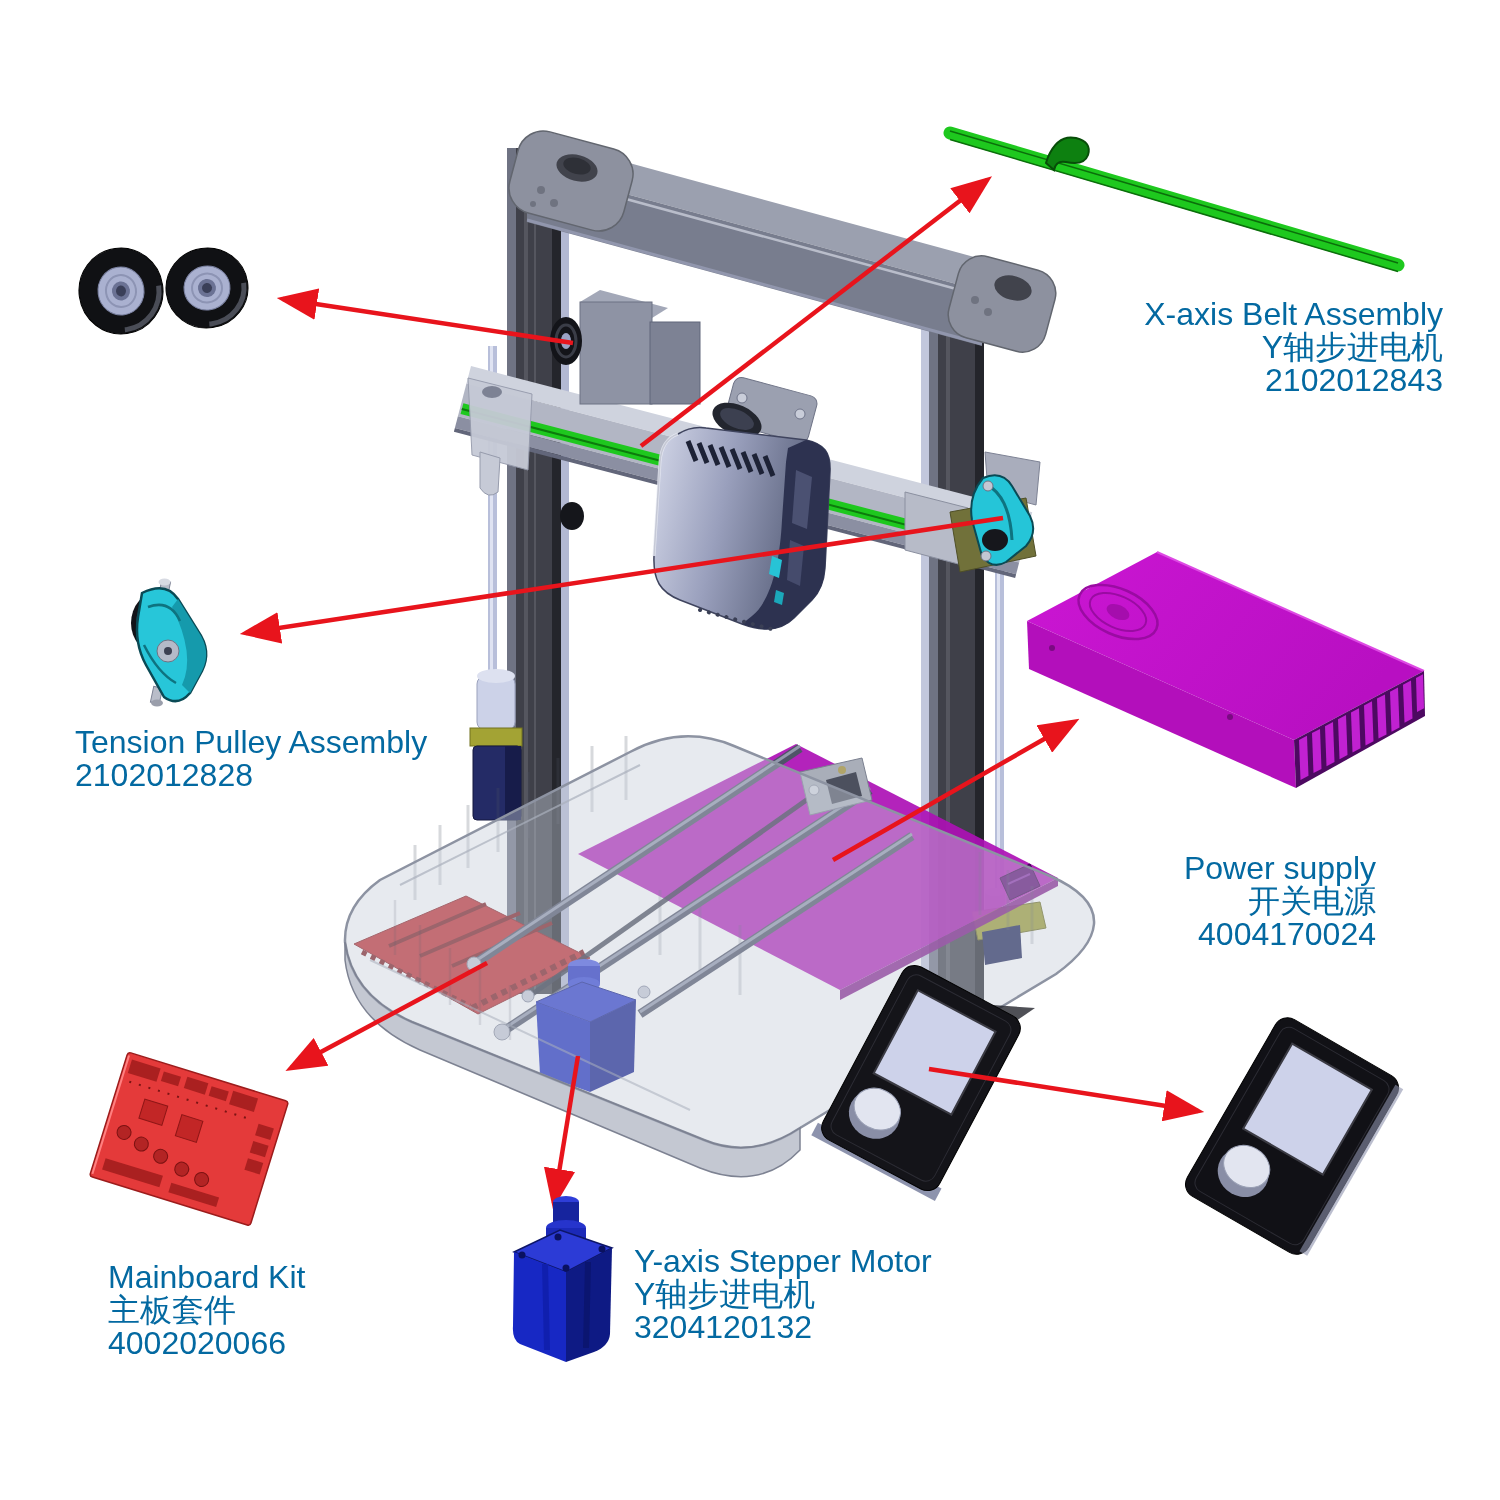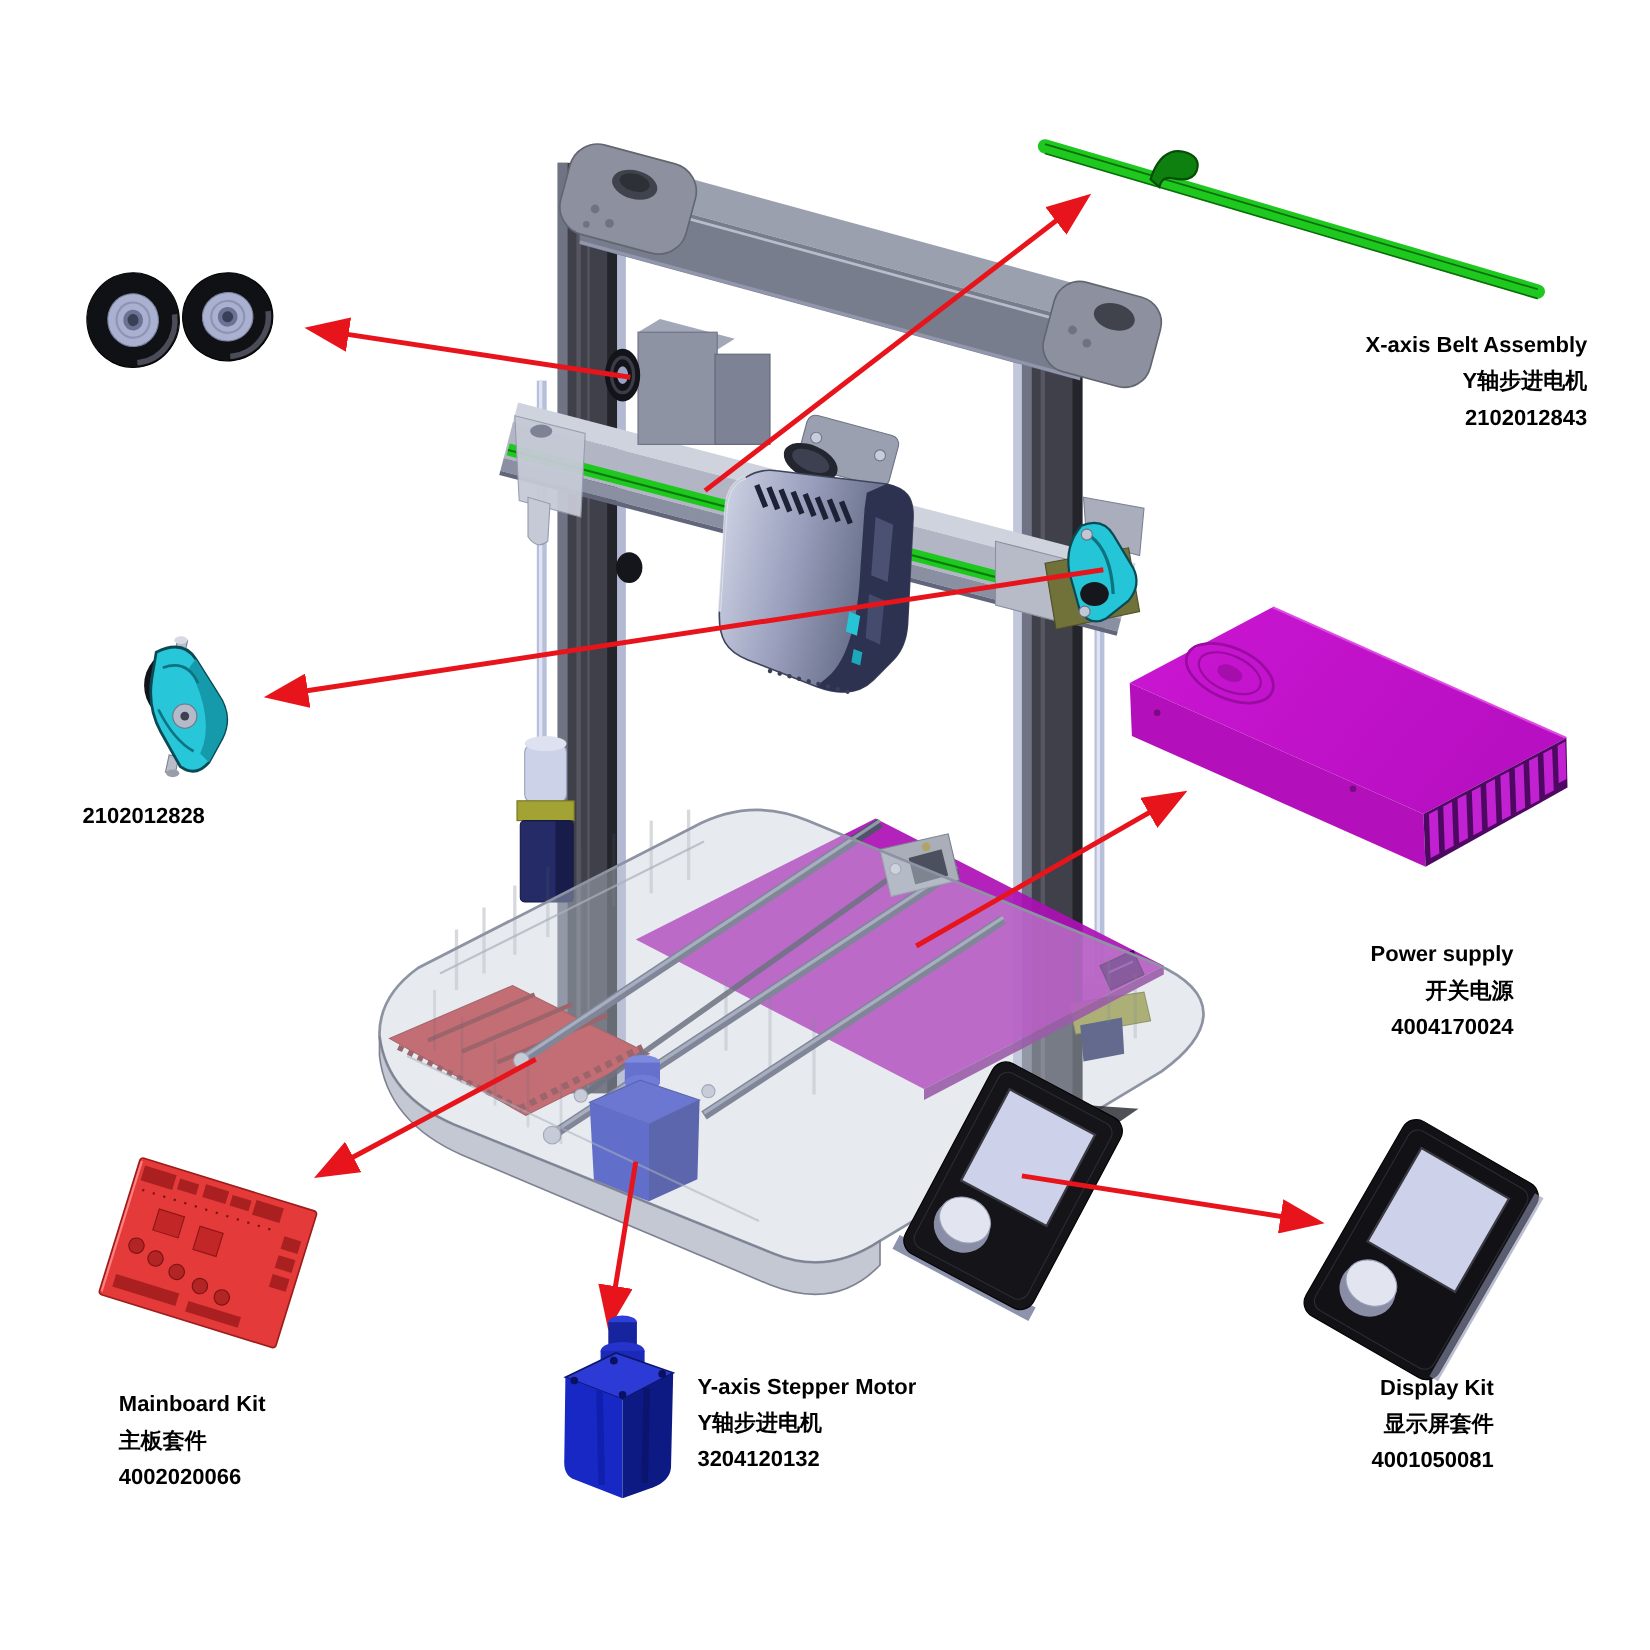--- a/index.html
+++ b/index.html
@@ -1,19 +1,19 @@
 <!DOCTYPE html>
 <html><head>
 <meta charset="utf-8">
 <style>
   html,body{margin:0;padding:0;background:#ffffff;}
   .stage{position:relative;width:1500px;height:1500px;background:#ffffff;overflow:hidden;
          font-family:"Liberation Sans", sans-serif;}
   .stage svg{position:absolute;left:0;top:0;}
-  .callout{position:absolute;color:#000000;font-size:20px;line-height:33px;white-space:nowrap;font-weight:bold;}
+  .callout{position:absolute;color:#0369a1;font-size:32px;line-height:33px;white-space:nowrap;}
   .callout span{display:block;}
   .callout.align-right{text-align:right;}
 </style>
 </head>
 <body>
 
 <div class="stage">
 
 <svg width="1500" height="1500" viewBox="0 0 1500 1500">
   <defs>
@@ -361,20 +361,21 @@
 </svg>
 
 
   <div class="callout align-right" style="right:57px; top:298px;">
     <span>X-axis Belt Assembly</span>
     <span>Y轴步进电机</span>
     <span>2102012843</span>
   </div>
 
   <div class="callout" style="left:75px; top:726px;">
+    <span>Tension Pulley Assembly</span>
     <span>2102012828</span>
   </div>
 
   <div class="callout align-right" style="right:124px; top:804px;margin-top:48px;">
     <span>Power supply</span>
     <span>开关电源</span>
     <span>4004170024</span>
   </div>
 
   <div class="callout" style="left:108px; top:1261px;">
@@ -382,19 +383,14 @@
     <span>主板套件</span>
     <span>4002020066</span>
   </div>
 
   <div class="callout" style="left:634px; top:1245px;">
     <span>Y-axis Stepper Motor</span>
     <span>Y轴步进电机</span>
     <span>3204120132</span>
   </div>
 
-  <div class="callout align-right" style="right:142px; top:1246px;">
-    <span>Display Kit</span>
-    <span>显示屏套件</span>
-    <span>4001050081</span>
-  </div>
 
 </div>
 
 </body></html>

